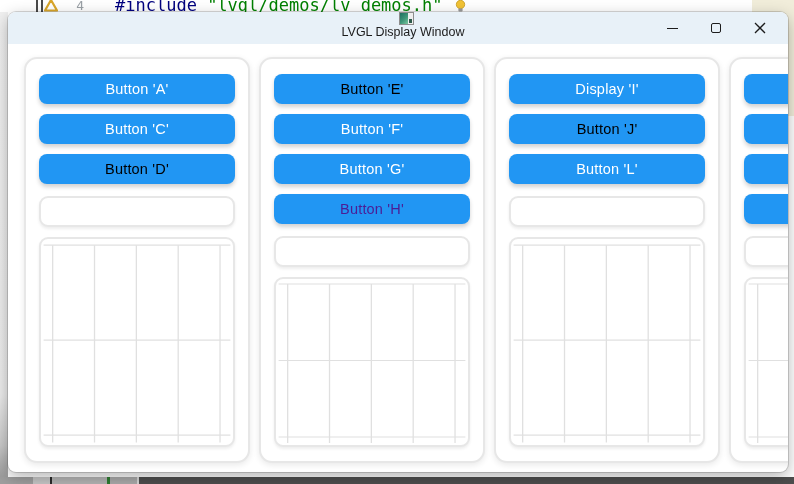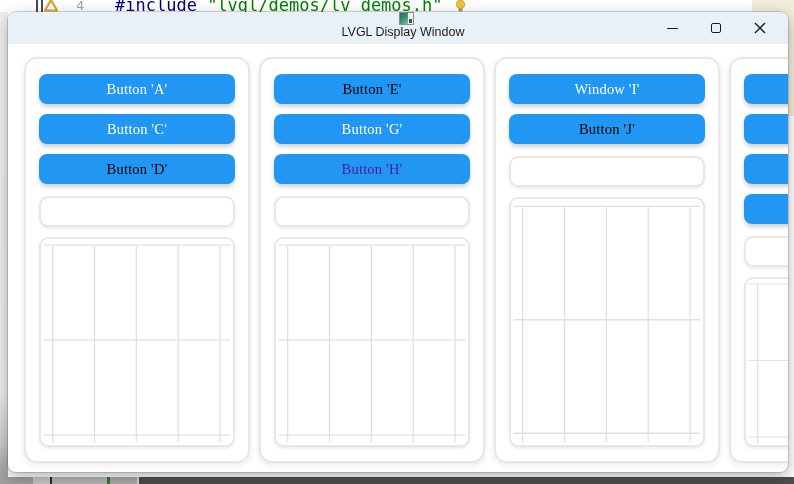--- a/index.html
+++ b/index.html
@@ -42,21 +42,21 @@
   .max-glyph { width:10px; height:10px; border:1.4px solid #1c1c1c; border-radius:2px; }
 
   #win-content { position:absolute; left:0; top:32px; width:100%; height:428px;
                  border-radius:0 0 8px 8px; overflow:hidden;
                  padding:13px 16px 9px 16px; display:flex; gap:9px; }
 
   .panel { flex:1 1 0; height:406px; background:#ffffff; border:2px solid #e7e7e7;
            border-radius:13px; box-shadow:0 2px 6px rgba(0,0,0,0.09);
            padding:15px 13px 14px 13px; display:flex; flex-direction:column; }
   .lvgl-btn { height:30px; flex:none; margin-bottom:10px; border:none; border-radius:8px;
-              background:#2196f3; color:#ffffff; font-family:Liberation Serif, serif;
+              background:#2196f3; color:#ffffff; font-family:Liberation Sans, sans-serif;
               font-size:14.5px; font-weight:500; letter-spacing:0.2px; cursor:pointer;
               box-shadow:0 3px 4px rgba(0,0,0,0.18); }
   .lvgl-btn:last-of-type { margin-bottom:0; }
   .lvgl-ta { height:31px; flex:none; margin-top:12px; border:2px solid #e7e7e7; border-radius:9px;
              background:#ffffff; box-shadow:0 2px 3px rgba(0,0,0,0.07);
              font-family:"Liberation Sans",sans-serif; font-size:13px; padding:0 8px; outline:none; }
   .lvgl-chart { flex:1 1 auto; margin-top:10px; border:2px solid #e7e7e7; border-radius:9px;
                 background:#ffffff; box-shadow:0 2px 3px rgba(0,0,0,0.07); overflow:hidden; }
   .lvgl-chart svg { display:block; width:100%; height:100%; }
 </style>
@@ -133,39 +133,41 @@
               <line x1="9" y1="5" x2="9" y2="165" stroke="#e0e0e0" stroke-width="1"></line>
               <line x1="41.25" y1="5" x2="41.25" y2="165" stroke="#e0e0e0" stroke-width="1"></line>
               <line x1="73.5" y1="5" x2="73.5" y2="165" stroke="#e0e0e0" stroke-width="1"></line>
               <line x1="105.75" y1="5" x2="105.75" y2="165" stroke="#e0e0e0" stroke-width="1"></line>
               <line x1="138" y1="5" x2="138" y2="165" stroke="#e0e0e0" stroke-width="1"></line>
             </svg>
           </div>
         </div>
         <div class="panel">
           <button class="lvgl-btn" style="background: rgb(33, 150, 243); color: #000000;">Button 'E'</button>
+          <button class="lvgl-btn" style="background: rgb(33, 150, 243); color: rgb(255, 255, 255);">Button 'F'</button>
           <button class="lvgl-btn" style="background: rgb(33, 150, 243); color: rgb(255, 255, 255);">Button 'G'</button>
           <button class="lvgl-btn" style="background: rgb(33, 150, 243); color: #4c1d95;">Button 'H'</button>
           <input type="text" class="lvgl-ta" value="" style="">
           <div class="lvgl-chart">
             <svg viewBox="0 0 148 167" preserveAspectRatio="none">
               <line x1="2" y1="5" x2="146" y2="5" stroke="#e0e0e0" stroke-width="1"></line>
               <line x1="2" y1="82" x2="146" y2="82" stroke="#e0e0e0" stroke-width="1"></line>
               <line x1="2" y1="159" x2="146" y2="159" stroke="#e0e0e0" stroke-width="1"></line>
               <line x1="9" y1="5" x2="9" y2="165" stroke="#e0e0e0" stroke-width="1"></line>
               <line x1="41.25" y1="5" x2="41.25" y2="165" stroke="#e0e0e0" stroke-width="1"></line>
               <line x1="73.5" y1="5" x2="73.5" y2="165" stroke="#e0e0e0" stroke-width="1"></line>
               <line x1="105.75" y1="5" x2="105.75" y2="165" stroke="#e0e0e0" stroke-width="1"></line>
               <line x1="138" y1="5" x2="138" y2="165" stroke="#e0e0e0" stroke-width="1"></line>
             </svg>
           </div>
         </div>
         <div class="panel">
-          <button class="lvgl-btn" style="background: rgb(33, 150, 243); color: rgb(255, 255, 255);">Window 'I'</button>
+          <button class="lvgl-btn" style="background: rgb(33, 150, 243); color: rgb(255, 255, 255);">Display 'I'</button>
           <button class="lvgl-btn" style="background: rgb(33, 150, 243); color: #000000;">Button 'J'</button>
+          <button class="lvgl-btn" style="background: rgb(33, 150, 243); color: rgb(255, 255, 255);">Button 'L'</button>
           <input type="text" class="lvgl-ta" value="" style="">
           <div class="lvgl-chart">
             <svg viewBox="0 0 148 167" preserveAspectRatio="none">
               <line x1="2" y1="5" x2="146" y2="5" stroke="#e0e0e0" stroke-width="1"></line>
               <line x1="2" y1="82" x2="146" y2="82" stroke="#e0e0e0" stroke-width="1"></line>
               <line x1="2" y1="159" x2="146" y2="159" stroke="#e0e0e0" stroke-width="1"></line>
               <line x1="9" y1="5" x2="9" y2="165" stroke="#e0e0e0" stroke-width="1"></line>
               <line x1="41.25" y1="5" x2="41.25" y2="165" stroke="#e0e0e0" stroke-width="1"></line>
               <line x1="73.5" y1="5" x2="73.5" y2="165" stroke="#e0e0e0" stroke-width="1"></line>
               <line x1="105.75" y1="5" x2="105.75" y2="165" stroke="#e0e0e0" stroke-width="1"></line>

